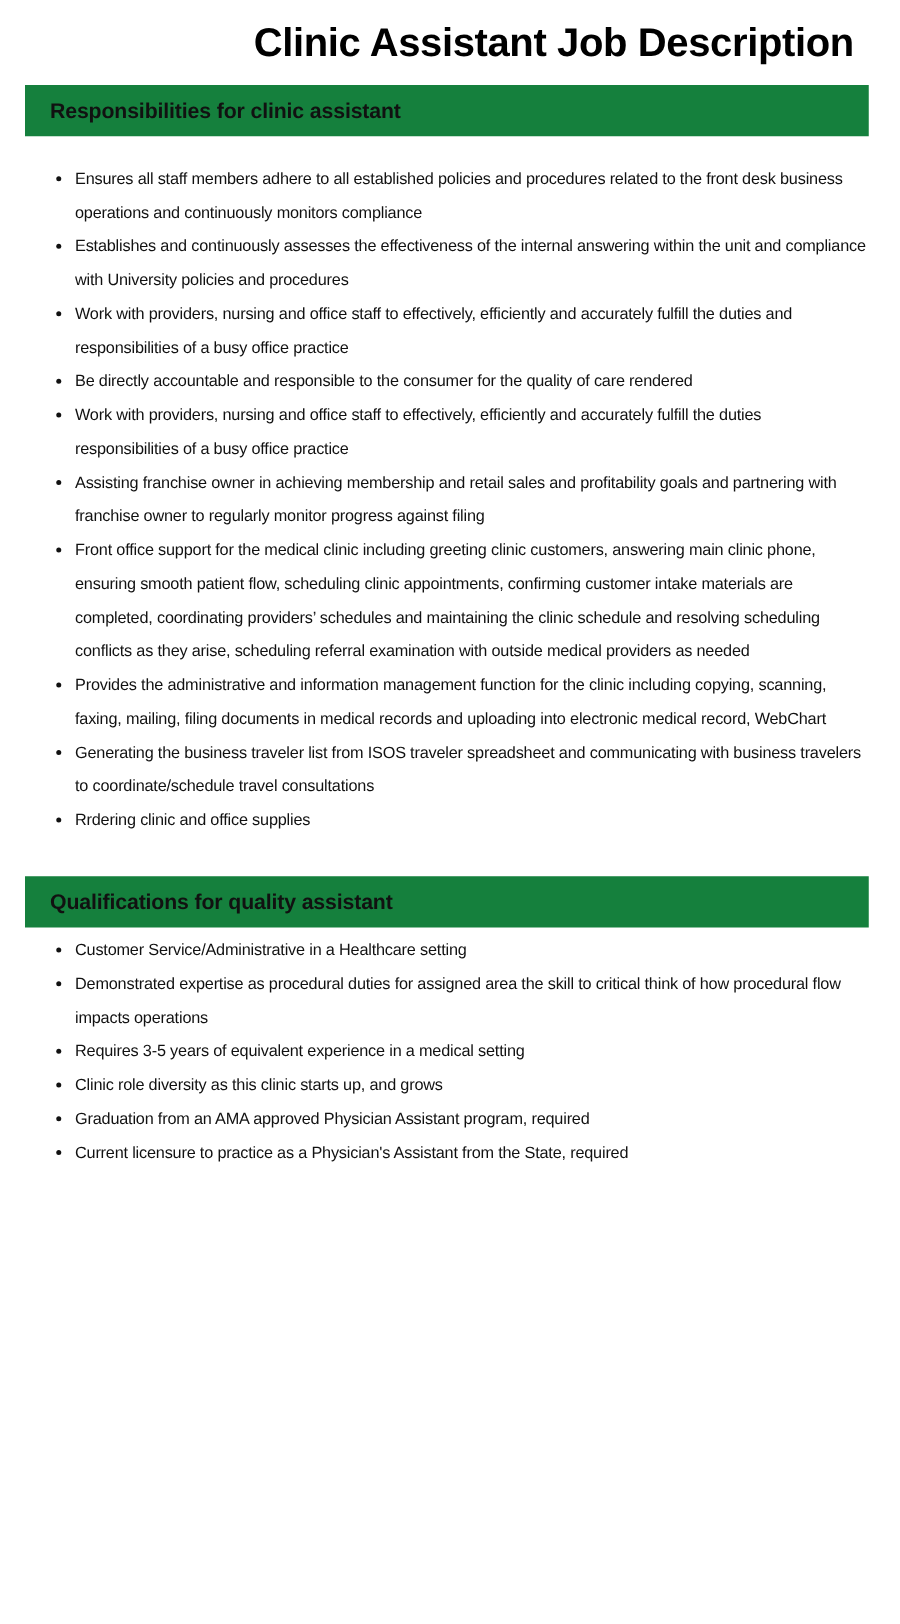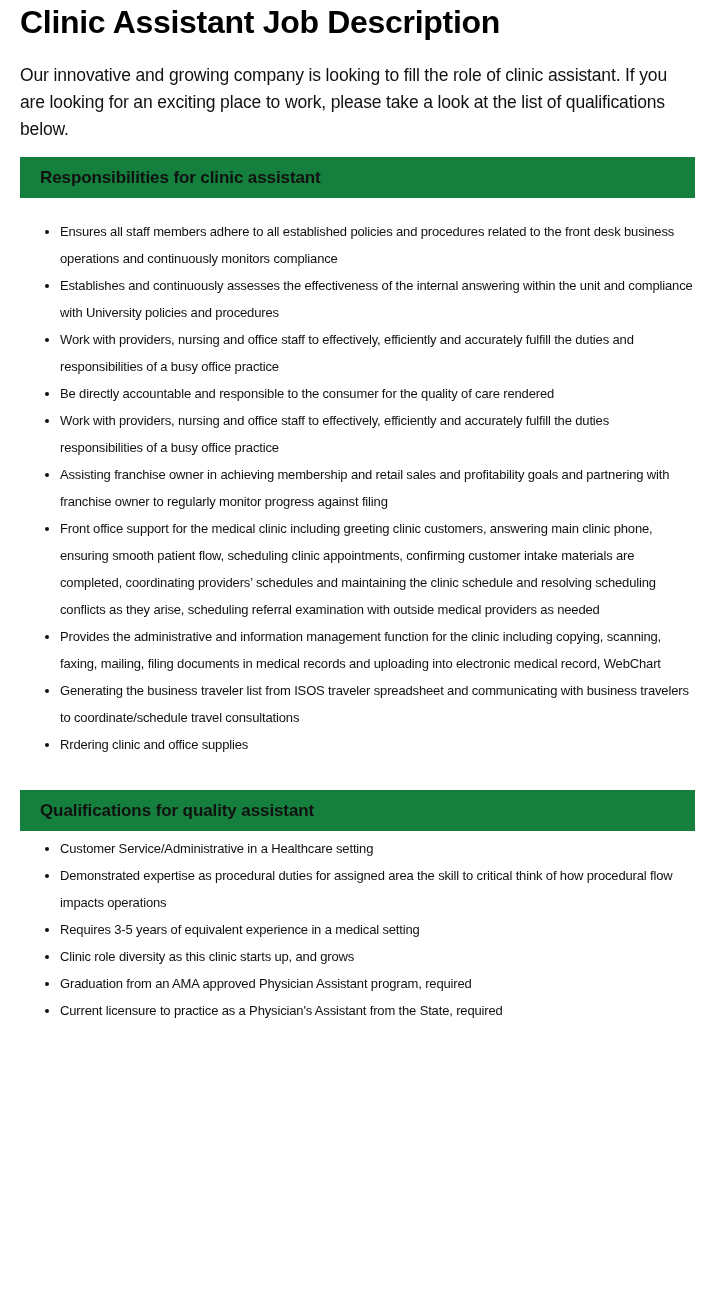--- a/index.html
+++ b/index.html
@@ -11,23 +11,23 @@
       width: 720px;
       height: 1299px;
       overflow: hidden;
       font-family: "Liberation Sans", "DejaVu Sans", sans-serif;
       color: #111111;
     }
     .page {
       padding: 0 25px 0 20px;
     }
     h1 {
-      margin: 0;
+      margin: 12px;
       padding-top: 2px;
-      text-align: left;
+      text-align: right;
       font-size: 32px;
       line-height: 40px;
       font-weight: bold;
       letter-spacing: -0.3px;
       color: #000000;
     }
     .intro {
       margin: 20px 0 0 0;
       font-size: 17.5px;
       line-height: 27px;
@@ -63,21 +63,20 @@
     }
     ul.qual {
       margin-top: 4px;
     }
   </style>
 </head>
 <body>
 
 <div class="page">
   <h1>Clinic Assistant Job Description</h1>
-  <p class="intro">Our innovative and growing company is looking to fill the role of clinic assistant. If you are looking for an exciting place to work, please take a look at the list of qualifications below.</p>
 
   <div class="section-header">Responsibilities for clinic assistant</div>
   <ul class="items">
     <li>Ensures all staff members adhere to all established policies and procedures related to the front desk business operations and continuously monitors compliance</li>
     <li>Establishes and continuously assesses the effectiveness of the internal answering within the unit and compliance with University policies and procedures</li>
     <li>Work with providers, nursing and office staff to effectively, efficiently and accurately fulfill the duties and responsibilities of a busy office practice</li>
     <li>Be directly accountable and responsible to the consumer for the quality of care rendered</li>
     <li>Work with providers, nursing and office staff to effectively, efficiently and accurately fulfill the duties responsibilities of a busy office practice</li>
     <li>Assisting franchise owner in achieving membership and retail sales and profitability goals and partnering with franchise owner to regularly monitor progress against filing</li>
     <li>Front office support for the medical clinic including greeting clinic customers, answering main clinic phone, ensuring smooth patient flow, scheduling clinic appointments, confirming customer intake materials are completed, coordinating providers’ schedules and maintaining the clinic schedule and resolving scheduling conflicts as they arise, scheduling referral examination with outside medical providers as needed</li>

